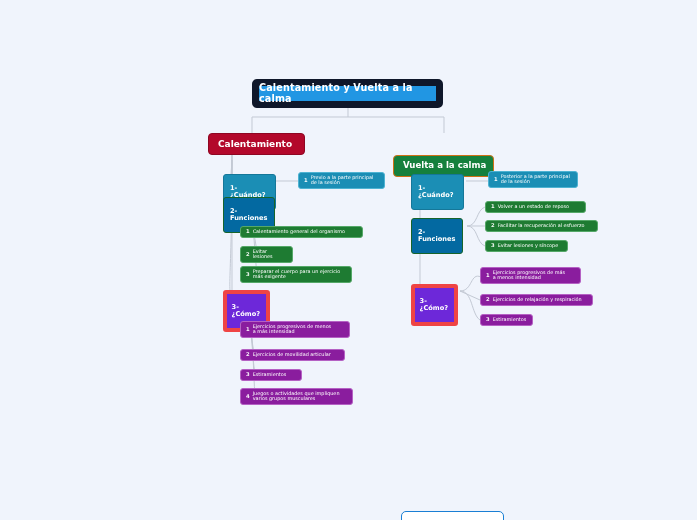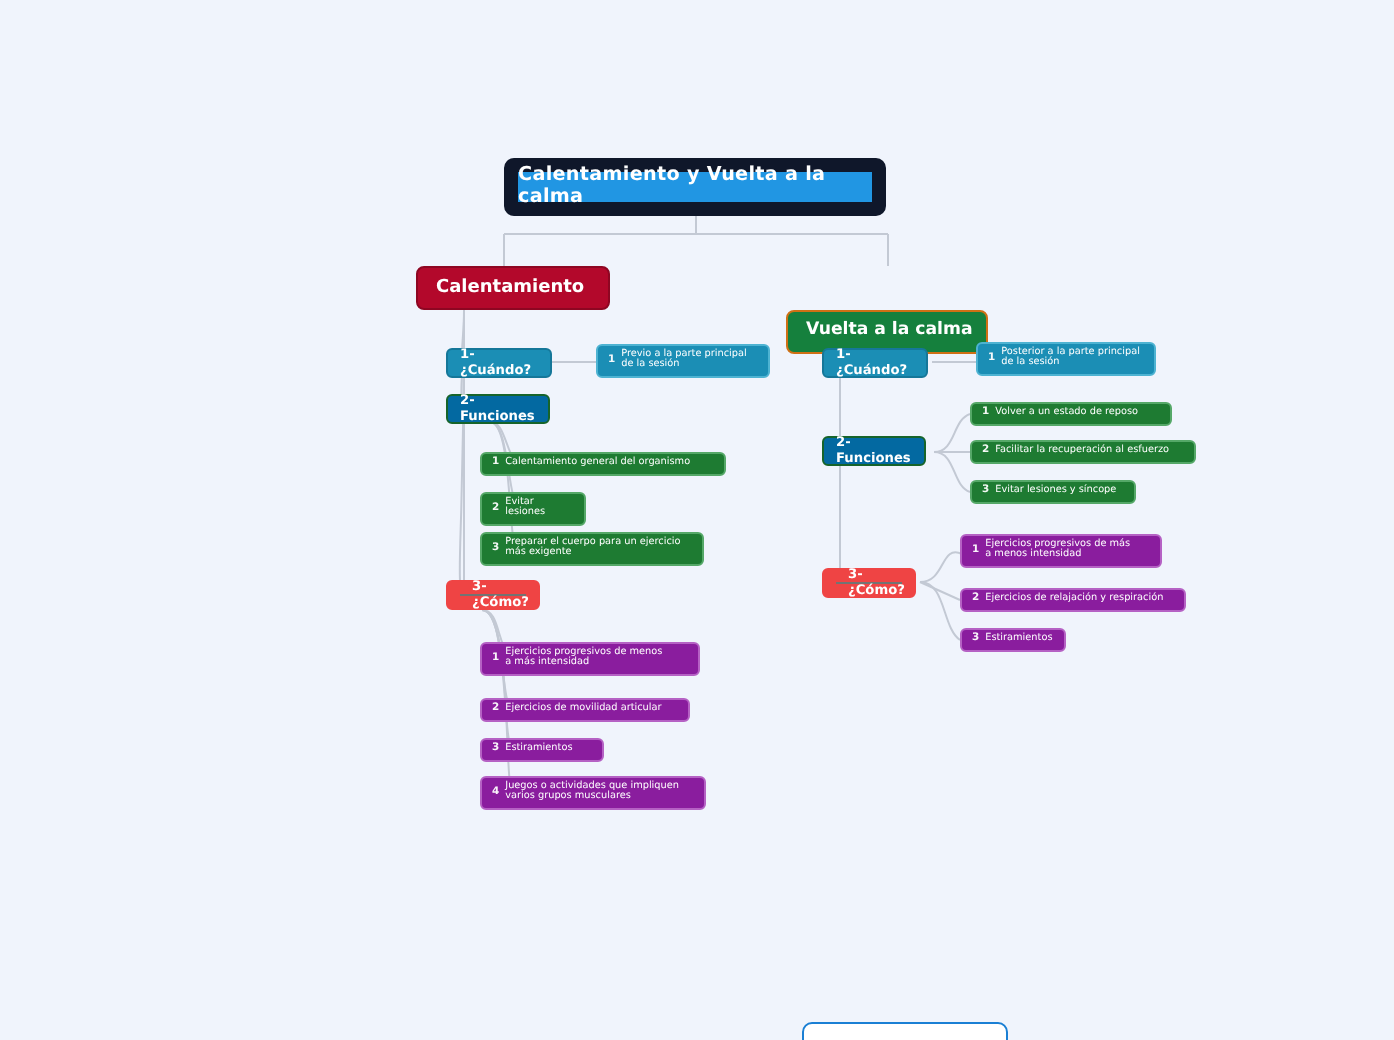--- a/index.html
+++ b/index.html
@@ -85,28 +85,29 @@
     border: 1px solid #cf7015;
     padding-left: 9px;
     font-size: 8.6px;
     font-weight: bold;
     margin-top: 22px;
   }
 
   
   .cat {
     height: 15px;
-    padding: 0 6px;
+    padding: 17px 6px;
     font-size: 6.6px;
     font-weight: bold;
     border-radius: 3px;
+    justify-content: flex-end;
   }
   .cat.teal   { background: #1b8eb5; border: 1px solid #157799; }
   .cat.green  { background: #0369a1; border: 1px solid #17642a; }
-  .cat.purple { background: #737373; border: 7px solid #ef4444; }
+  .cat.purple { background: #6d28d9; border: 4px solid #ef4444; }
 
   
   .leaf {
     padding: 2px 5px;
     font-size: 4.9px;
     border-radius: 3px;
     min-height: 12px;
   }
   .leaf.teal   { background: #1b8eb5; border: 1px solid #4eb3d2; }
   .leaf.green  { background: #1e7b32; border: 1px solid #55a868; }

